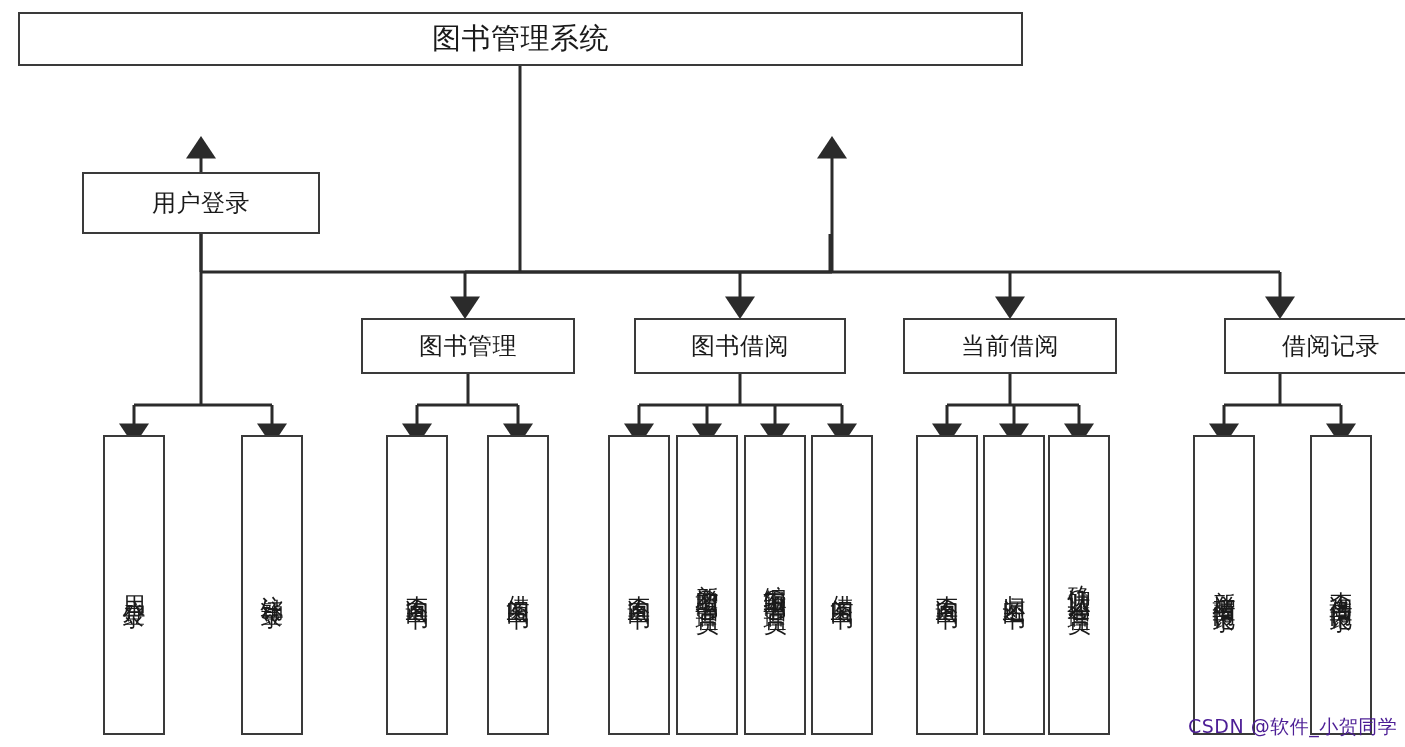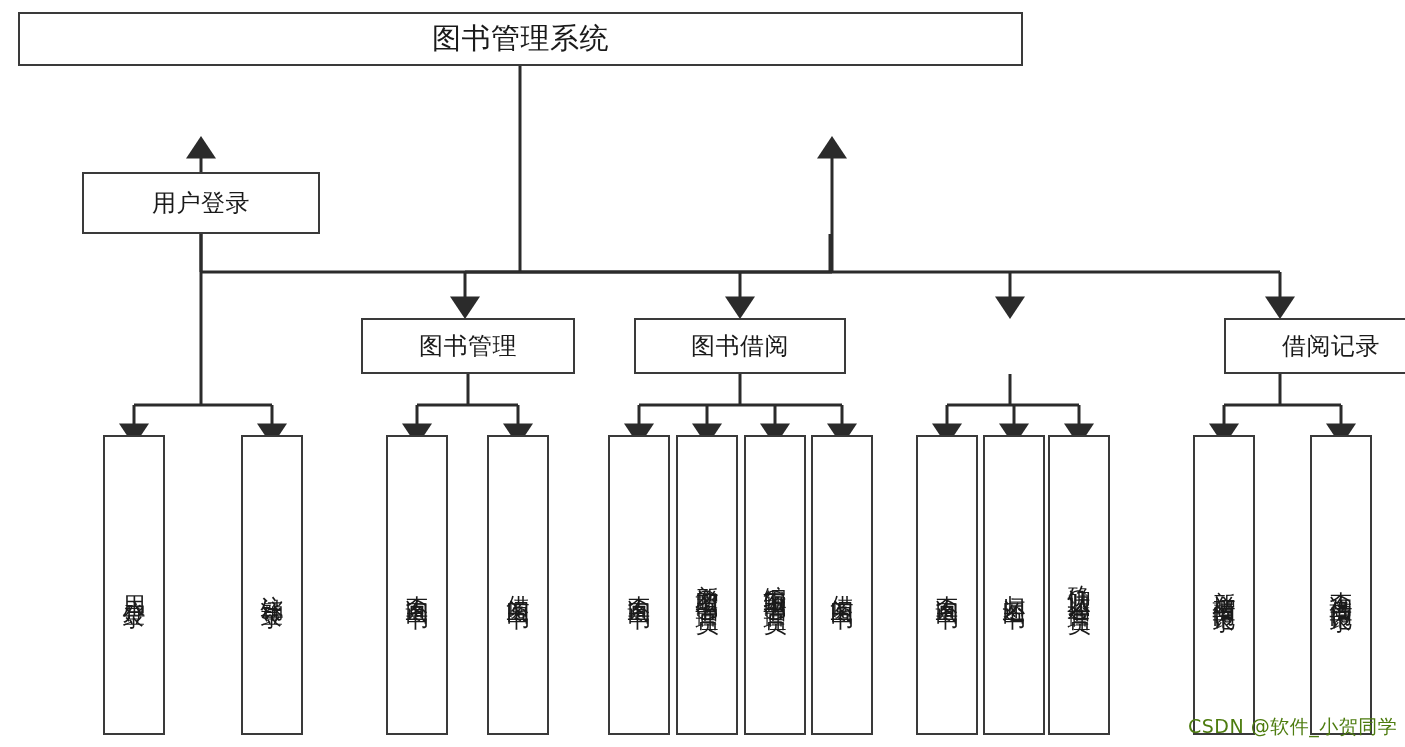--- a/index.html
+++ b/index.html
@@ -52,21 +52,21 @@
     writing-mode: vertical-rl;
     text-orientation: upright;
     letter-spacing: 4px;
     line-height: 1.0;
     white-space: nowrap;
     text-align: center;
   }
   .watermark {
     position: absolute;
     font-size: 19px;
-    color: #4d7c0f;
+    color: #4c1d95;
     white-space: nowrap;
     letter-spacing: 0.5px;
   }
 </style>
 </head>
 <body>
 
 <div id="canvas">
 
   <svg id="edges" viewBox="0 0 1405 747" xmlns="http://www.w3.org/2000/svg">
@@ -126,20 +126,23 @@
   <div class="node horiz" style="left:82px; top:172px; width:238px; height:62px;">
     <span>用户登录</span>
   </div>
 
   <div class="node horiz" style="left:361px; top:318px; width:214px; height:56px;">
     <span>图书管理</span>
   </div>
   <div class="node horiz" style="left:634px; top:318px; width:212px; height:56px;">
     <span>图书借阅</span>
   </div>
+  <div class="node horiz" style="left:903px; top:318px; width:214px; height:56px;">
+    <span>当前借阅</span>
+  </div>
   <div class="node horiz" style="left:1224px; top:318px; width:214px; height:56px;">
     <span>借阅记录</span>
   </div>
 
   <div class="node leaf" style="left:103px; top:435px; width:62px; height:300px;">
     <span class="vlabel">用户登录</span>
   </div>
   <div class="node leaf" style="left:241px; top:435px; width:62px; height:300px;">
     <span class="vlabel">注销登录</span>
   </div>

